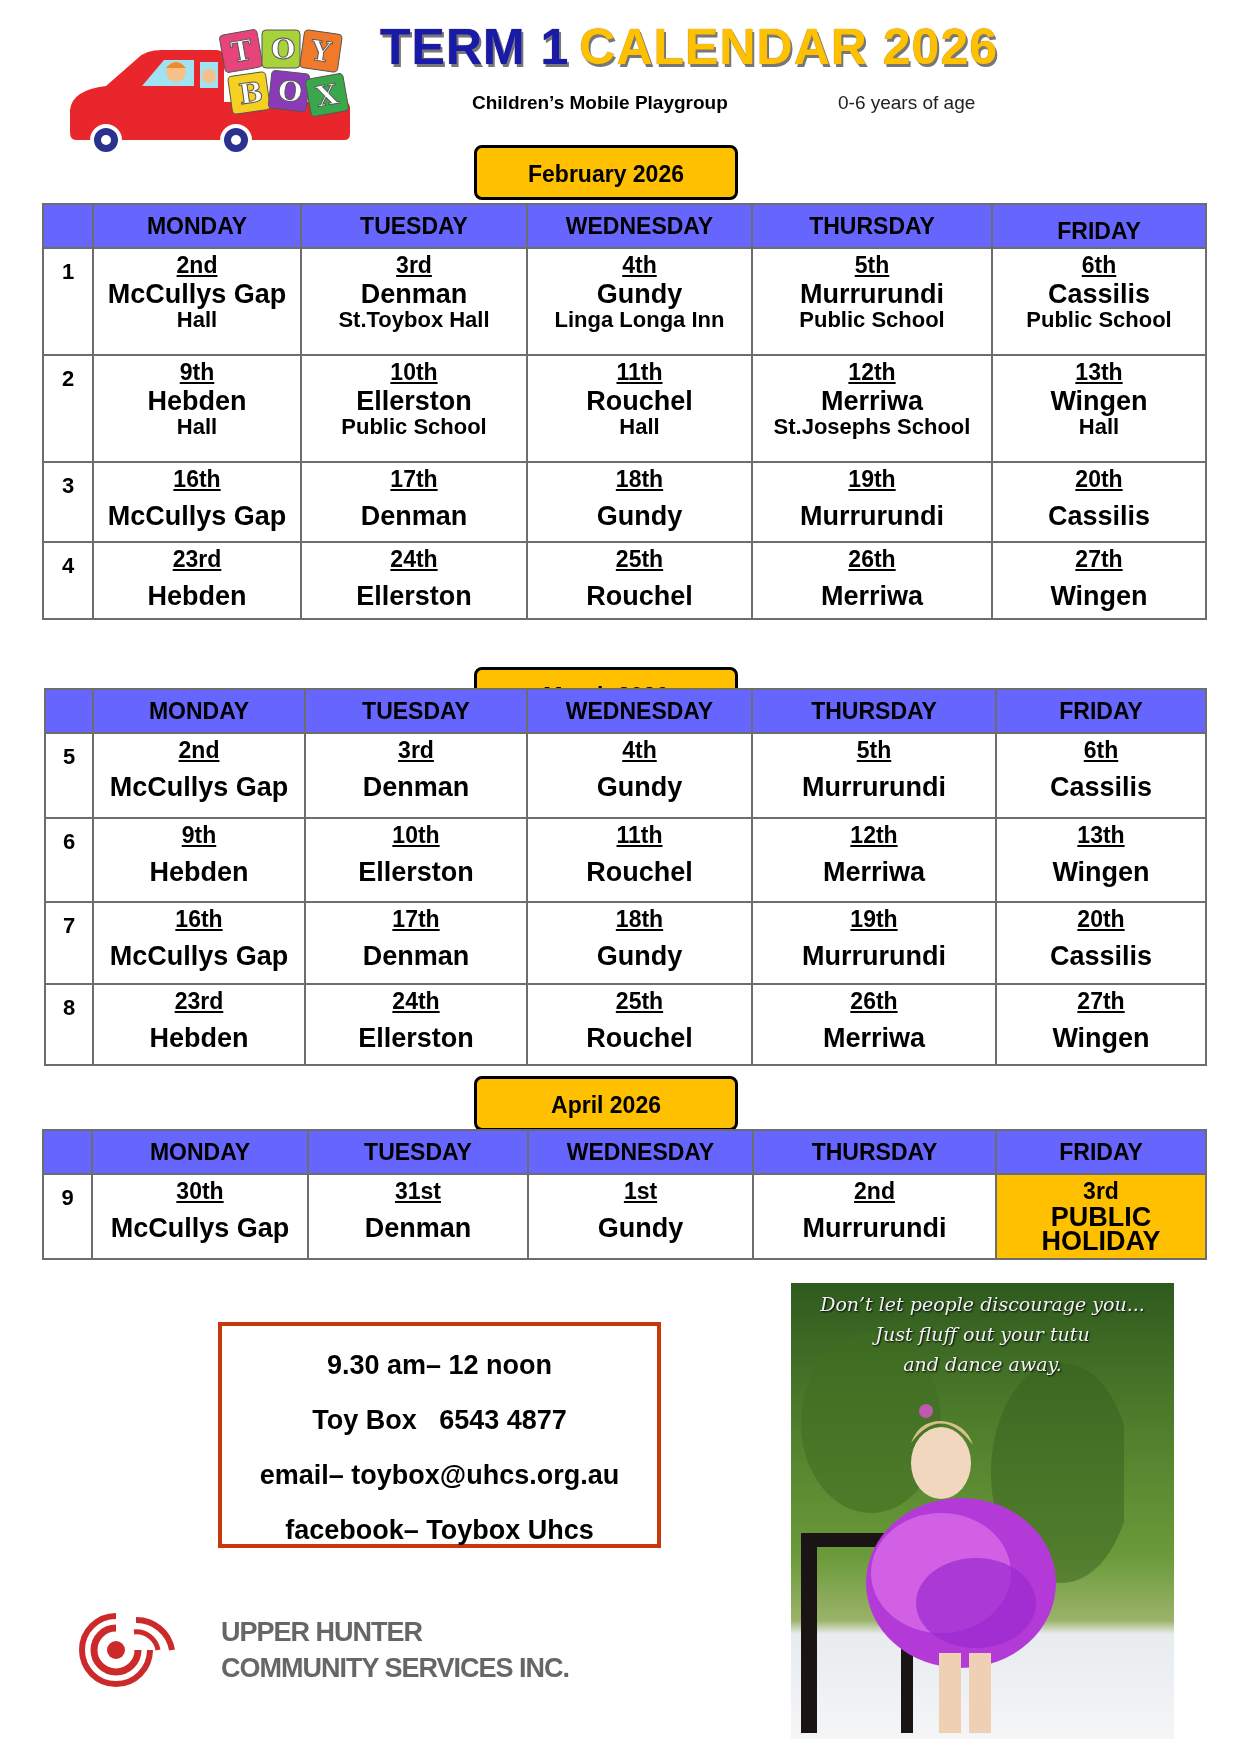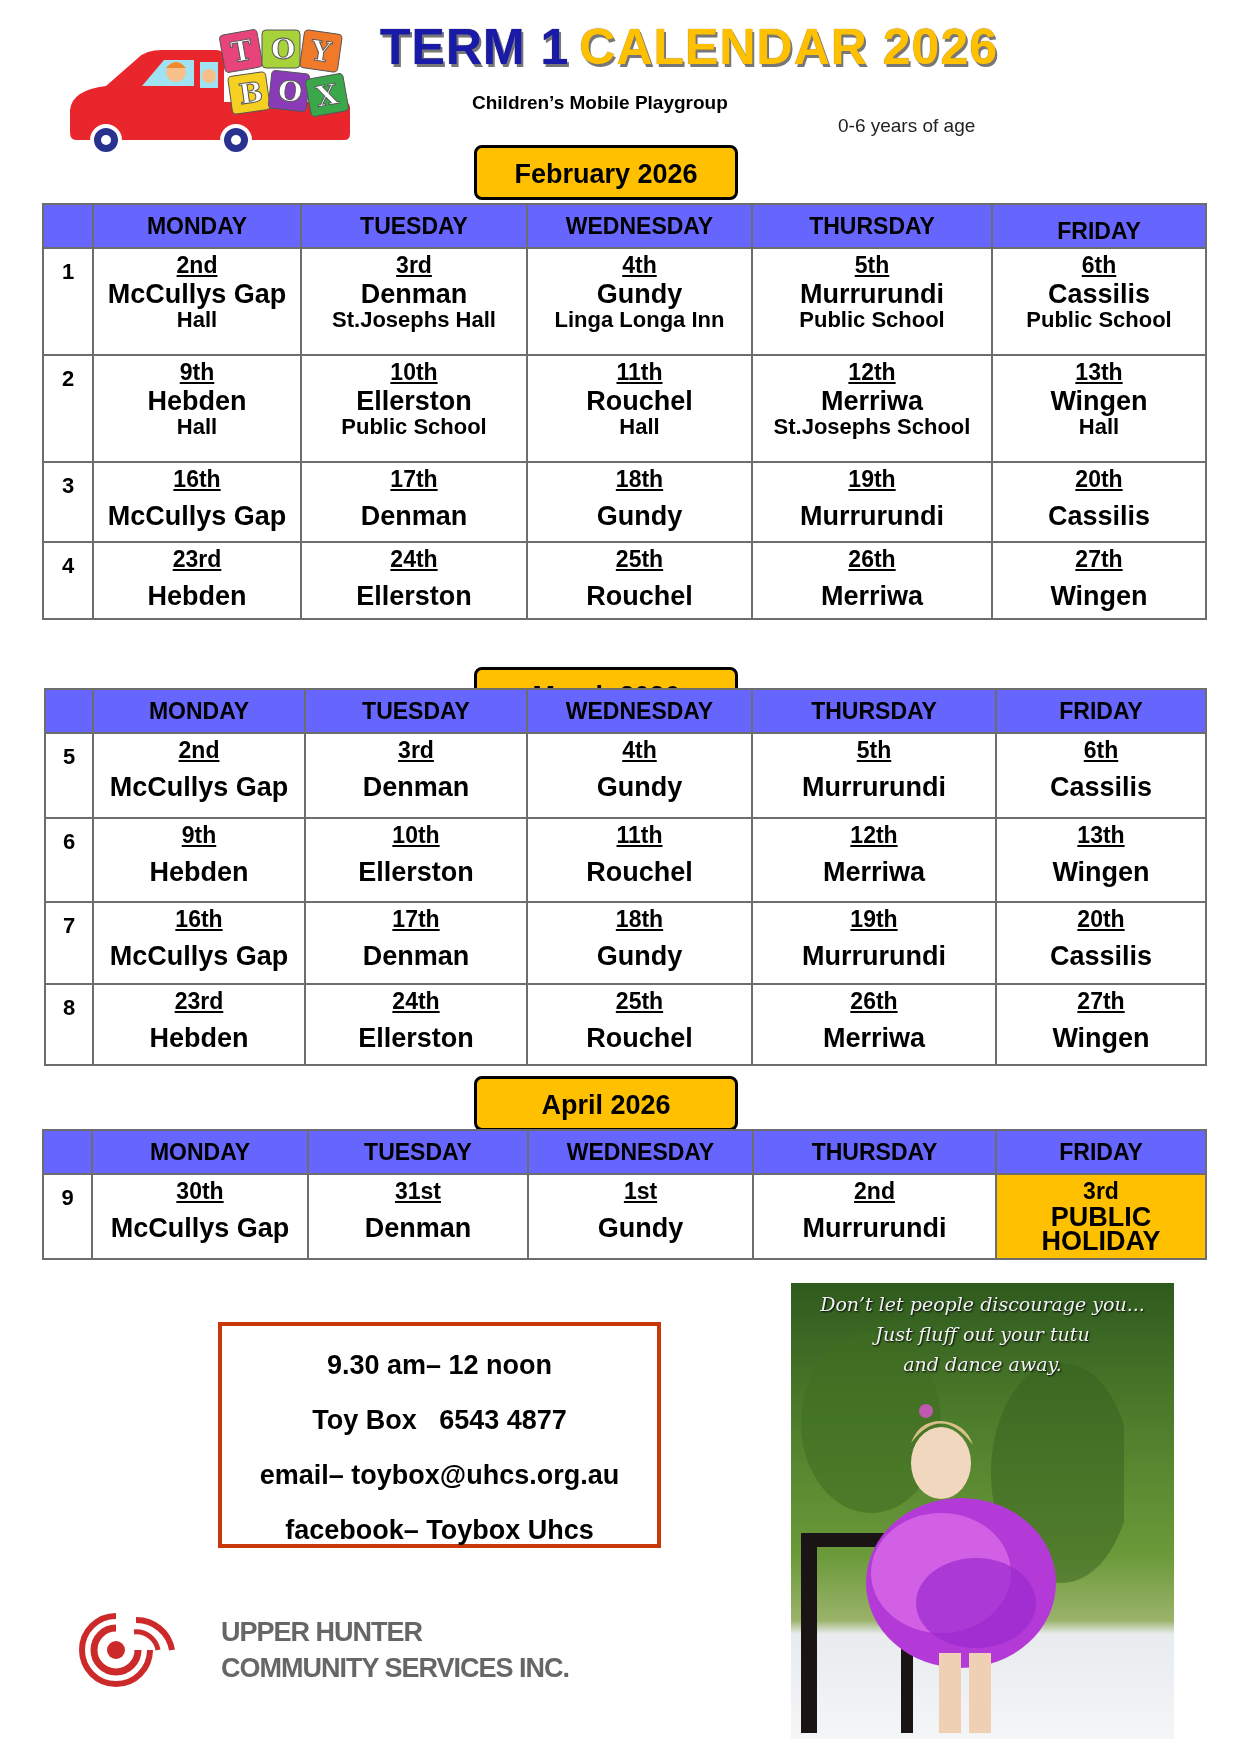--- a/index.html
+++ b/index.html
@@ -7,26 +7,26 @@
   body { position: relative; font-family: "Liberation Sans", sans-serif; color: #000; }
 
   
   .logo { position: absolute; left: 66px; top: 28px; width: 290px; height: 130px; }
   .title { position: absolute; left: 380px; top: 18px; font-family: "Liberation Sans", sans-serif;
            font-weight: 700; font-size: 50px; letter-spacing: 1px; white-space: nowrap; }
   .title .t1 { color: #1a1aa8; text-shadow: 2px 3px 0 #777, 0 0 1px #000; }
   .title .t2 { color: #ffc000; text-shadow: 2px 3px 0 #777, 0 0 1px #7a5b00; margin-left: 10px; }
   .subtitle { position: absolute; top: 92px; font-size: 19px; }
   .subtitle.left { left: 472px; font-weight: bold; }
-  .subtitle.right { left: 838px; font-weight: normal; color: #222; margin-top: 23px; }
+  .subtitle.right { left: 838px; font-weight: normal; color: #222; }
 
   
   .month-tab { position: absolute; left: 474px; width: 264px; height: 55px; background: #ffc000;
                border: 3px solid #000; border-radius: 8px; text-align: center; font-weight: bold;
-               font-size: 27px; line-height: 52px; }
+               font-size: 23px; line-height: 52px; }
 
   
   table.cal { position: absolute; left: 42px; width: 1163px; border-collapse: collapse; table-layout: fixed; }
   table.cal th, table.cal td { border: 2px solid #6d6d6d; text-align: center; }
   table.cal th { background: #6666ff; font-size: 23px; font-weight: bold; height: 44px; padding: 0; vertical-align: middle; }
   table.cal td.wk { font-size: 22px; font-weight: bold; vertical-align: top; padding-top: 10px; }
   table.cal td.day { vertical-align: top; padding-top: 2px; }
   .date { display: inline-block; font-size: 23px; font-weight: bold; text-decoration: underline; line-height: 28px; }
   .place { display: block; font-size: 27px; font-weight: bold; line-height: 30px; }
   .venue { display: block; font-size: 22px; font-weight: bold; line-height: 22px; }
@@ -104,21 +104,21 @@
     <th></th>
     <th>MONDAY</th>
     <th>TUESDAY</th>
     <th>WEDNESDAY</th>
     <th>THURSDAY</th>
     <th style="padding-top:10px">FRIDAY</th>
   </tr>
   <tr style="height:107px">
     <td class="wk">1</td>
     <td class="day"><span class="date">2nd</span><span class="place">McCullys Gap</span><span class="venue">Hall</span></td>
-    <td class="day"><span class="date">3rd</span><span class="place">Denman</span><span class="venue">St.Josephs Hall</span></td>
+    <td class="day"><span class="date">3rd</span><span class="place">Denman</span><span class="venue">St.Toybox Hall</span></td>
     <td class="day"><span class="date">4th</span><span class="place">Gundy</span><span class="venue">Linga Longa Inn</span></td>
     <td class="day"><span class="date">5th</span><span class="place">Murrurundi</span><span class="venue">Public School</span></td>
     <td class="day"><span class="date">6th</span><span class="place">Cassilis</span><span class="venue">Public School</span></td>
   </tr>
   <tr style="height:107px">
     <td class="wk">2</td>
     <td class="day"><span class="date">9th</span><span class="place">Hebden</span><span class="venue">Hall</span></td>
     <td class="day"><span class="date">10th</span><span class="place">Ellerston</span><span class="venue">Public School</span></td>
     <td class="day"><span class="date">11th</span><span class="place">Rouchel</span><span class="venue">Hall</span></td>
     <td class="day"><span class="date">12th</span><span class="place">Merriwa</span><span class="venue">St.Josephs School</span></td>

